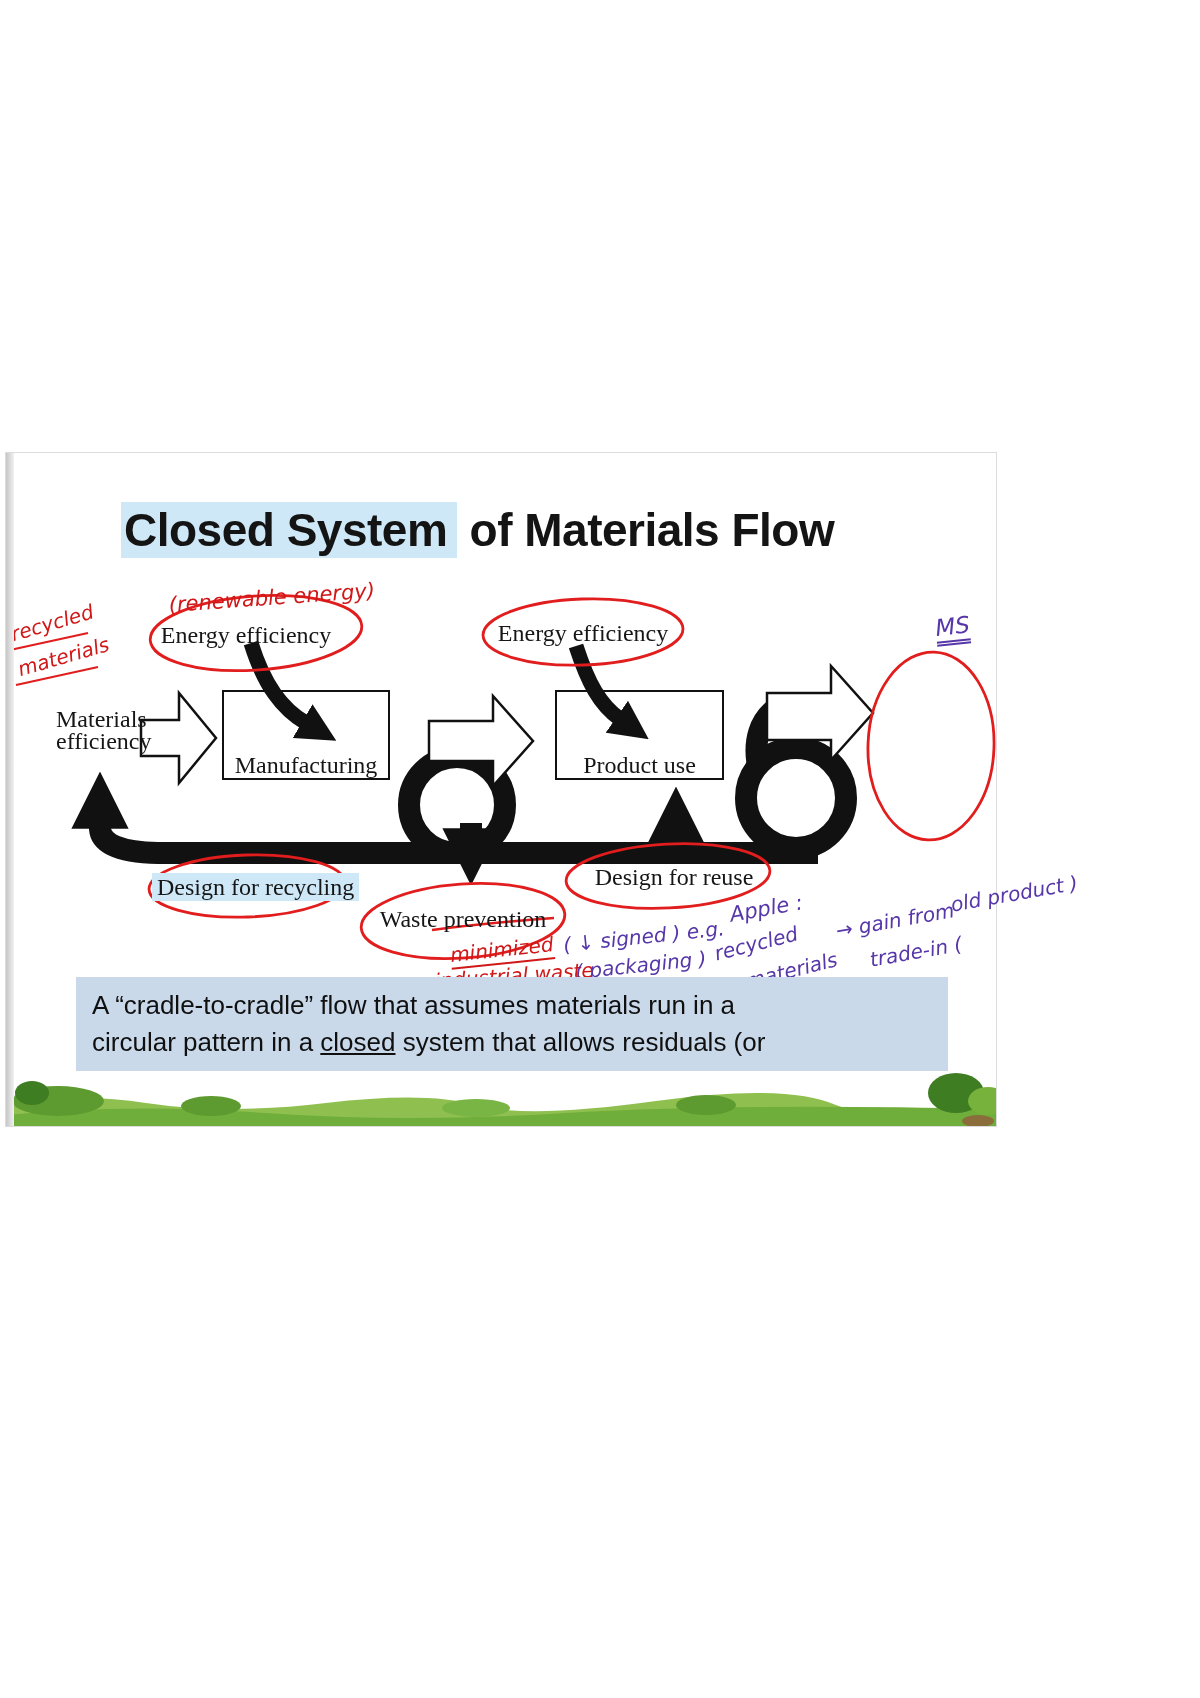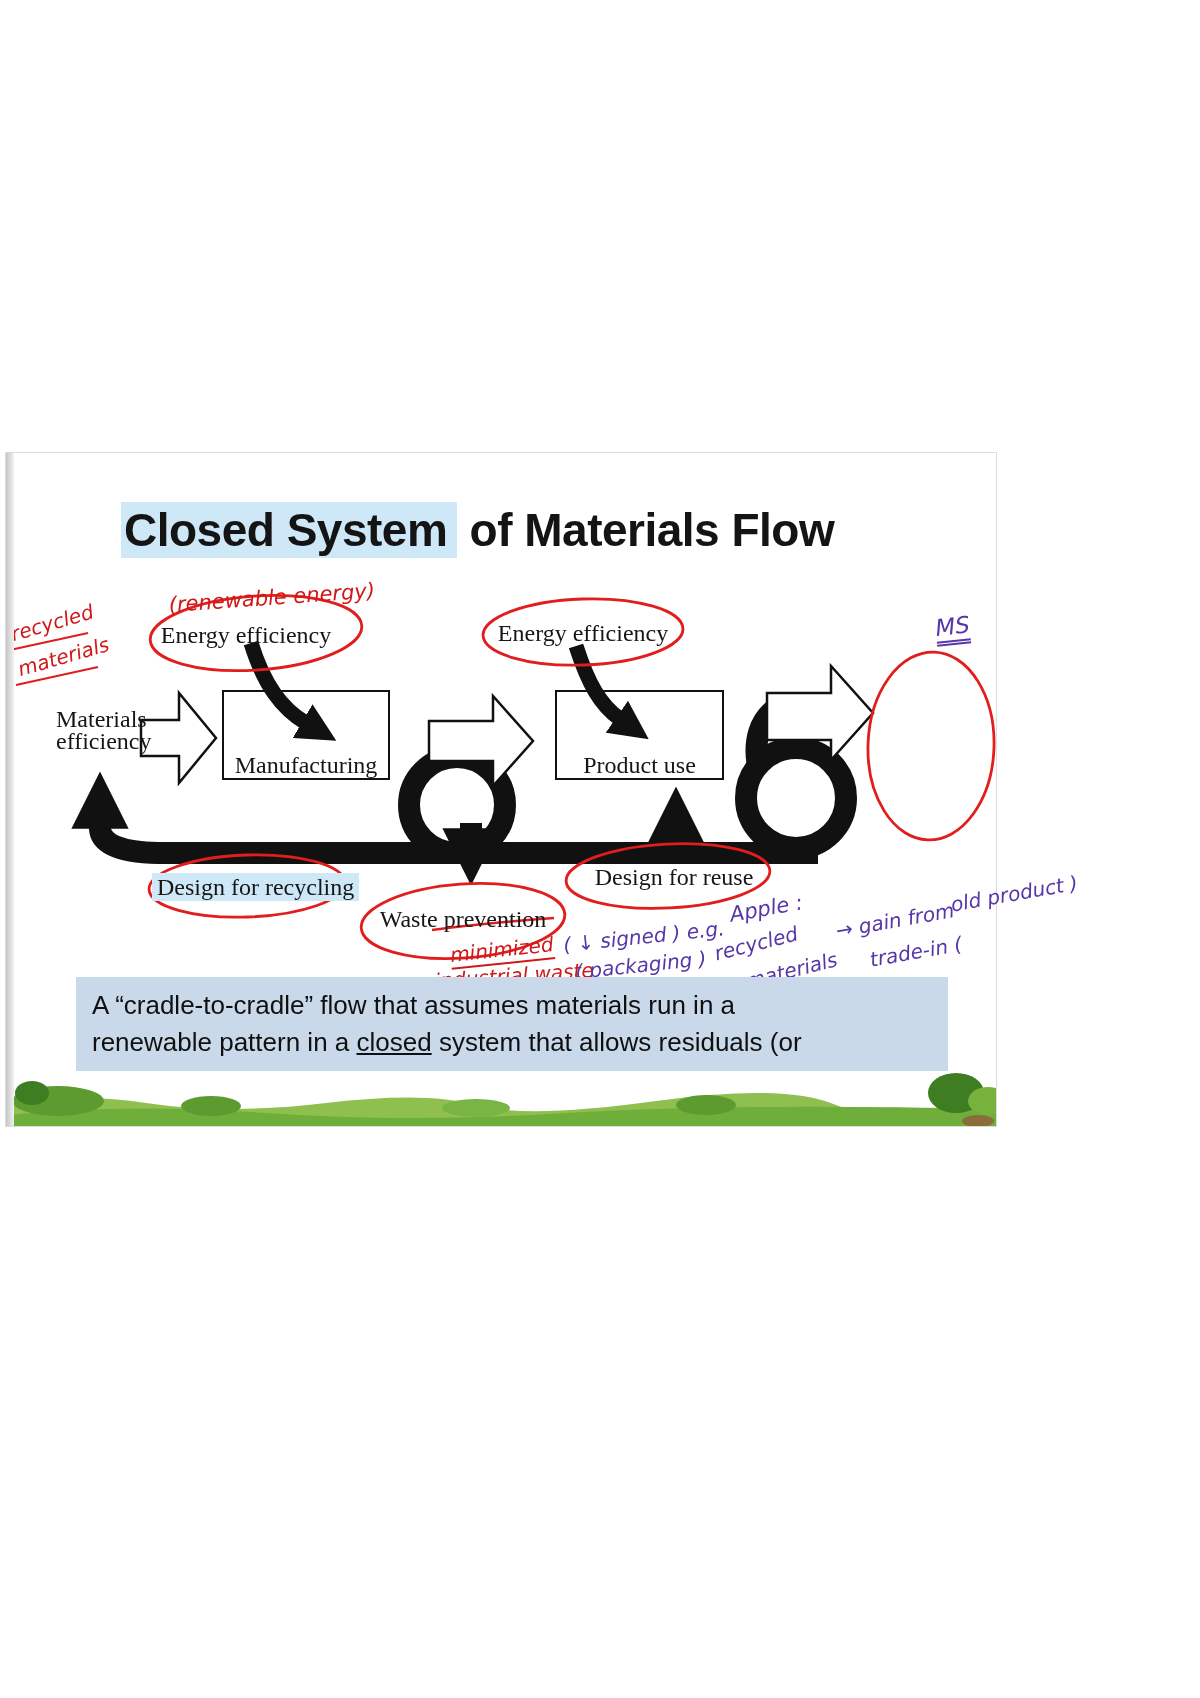--- a/index.html
+++ b/index.html
@@ -127,16 +127,16 @@
     <div class="hw purple" style="left:568px;top:507px;font-size:20px;transform:rotate(-6deg);">( packaging )</div>
     <div class="hw purple" style="left:722px;top:450px;font-size:21px;transform:rotate(-10deg);">Apple :</div>
     <div class="hw purple" style="left:706px;top:489px;font-size:20px;transform:rotate(-14deg);">recycled</div>
     <div class="hw purple" style="left:737px;top:517px;font-size:20px;transform:rotate(-14deg);">materials</div>
     <div class="hw purple" style="left:828px;top:466px;font-size:20px;transform:rotate(-10deg);">→ gain from</div>
     <div class="hw purple" style="left:862px;top:495px;font-size:20px;transform:rotate(-10deg);">trade-in (</div>
     <div class="hw purple" style="left:943px;top:440px;font-size:20px;transform:rotate(-10deg);">old product )</div>
 
     <div class="caption">
       <div>A “cradle-to-cradle” flow that assumes materials run in a</div>
-      <div><span>renewable pattern in a </span><span class="u">closed</span><span> system that allows residuals (or</span></div>
+      <div><span>circular pattern in a </span><span class="u">closed</span><span> system that allows residuals (or</span></div>
     </div>
   </div>
 </div>
 
 </body></html>

